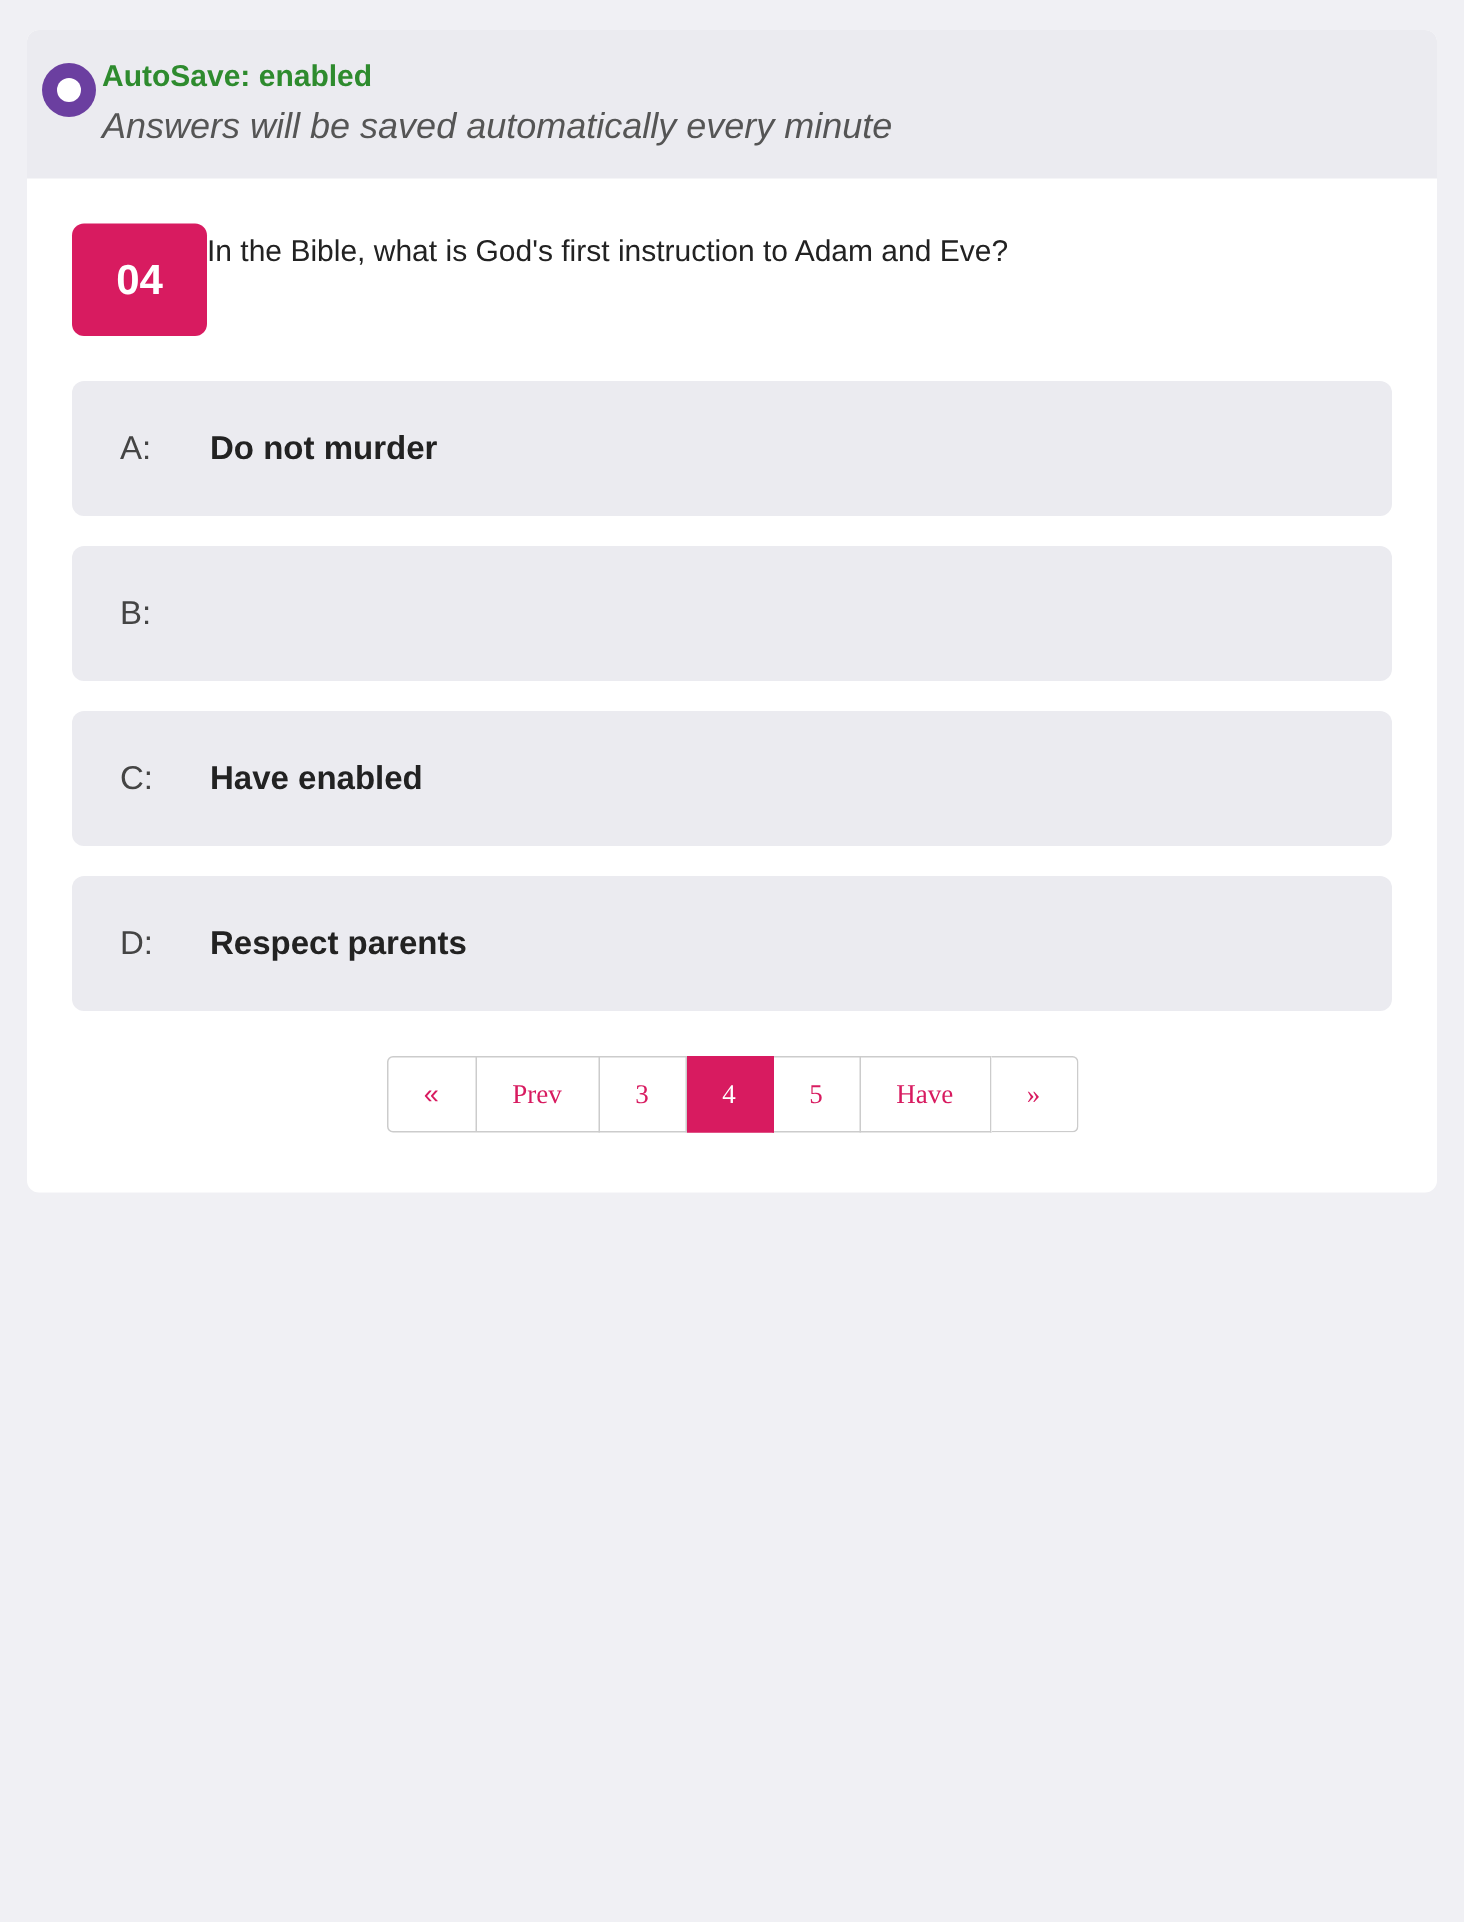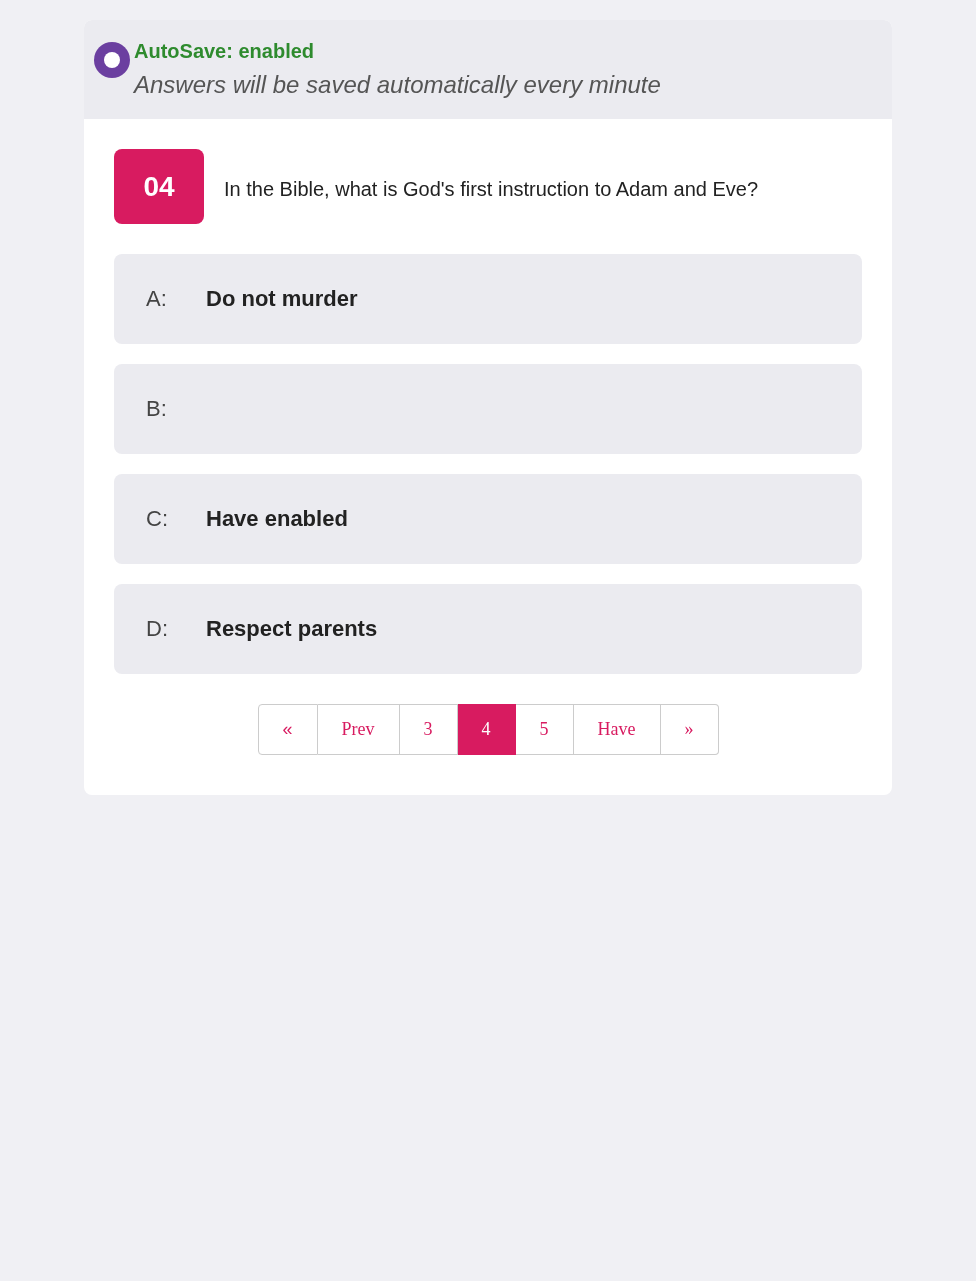--- a/index.html
+++ b/index.html
@@ -13,21 +13,21 @@
       font-family: Arial, sans-serif;
       width: 976px;
       min-height: 1281px;
       display: flex;
       flex-direction: column;
       align-items: center;
       padding: 20px 0;
     }
 
     .page-wrapper {
-      width: 808px;
+      width: 940px;
       background: #ffffff;
       border-radius: 8px;
       overflow: hidden;
     }
 
     
     .autosave-banner {
       background: #ebebf0;
       padding: 20px 30px 20px 50px;
       position: relative;
@@ -71,23 +71,22 @@
     }
 
     
     .main-content {
       padding: 30px 30px 20px 30px;
     }
 
     
     .question-header {
       display: flex;
-      align-items: center;
+      align-items: flex-start;
       margin-bottom: 30px;
-      gap: 20px;
     }
 
     .question-number-badge {
       background: #d81b60;
       color: white;
       font-size: 28px;
       font-weight: bold;
       width: 90px;
       height: 75px;
       border-radius: 8px;

